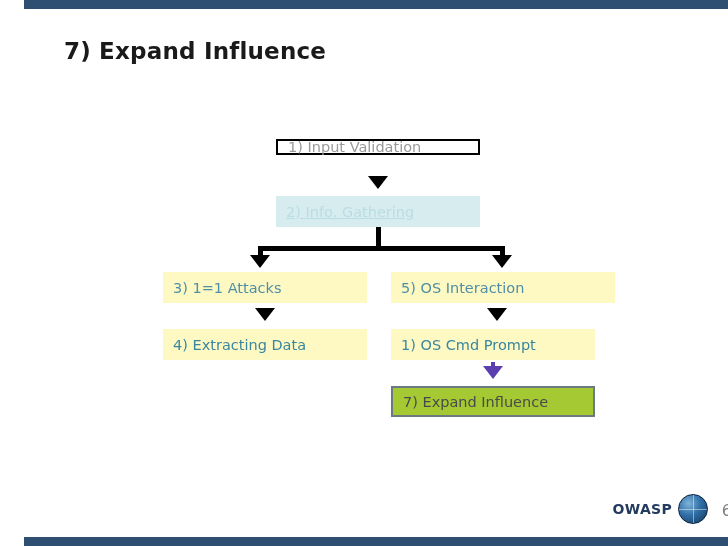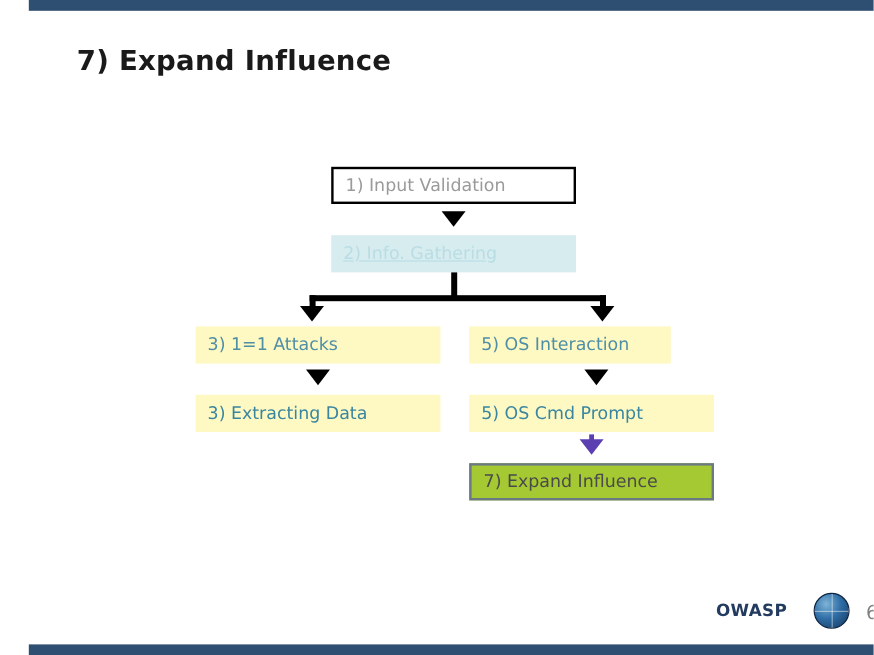--- a/index.html
+++ b/index.html
@@ -53,25 +53,25 @@
     position: absolute;
     box-sizing: border-box;
     border: 2px solid #000000;
     background: #fef9c3;
     font-size: 14.5px;
     color: #4a8fa8;
     display: flex;
     align-items: center;
     padding-left: 10px;
   }
-  .box.b1 { left: 252px; top: 139px; width: 204px; height: 31px; background: #ffffff; border-color: #000000; color: #9a9a9a; }
+  .box.b1 { left: 252px; top: 139px; width: 204px; height: 16px; background: #ffffff; border-color: #000000; color: #9a9a9a; }
   .box.b2 { left: 252px; top: 196px; width: 204px; height: 31px; background: #d7ecef; border: none; color: #b9dde4; text-decoration: underline; }
   .box.b3 { left: 139px; top: 272px; width: 204px; height: 31px; border: none; color: #4f8fa6; }
   .box.b4 { left: 139px; top: 329px; width: 204px; height: 31px; border: none; color: #3a86a0; }
-  .box.b5 { left: 367px; top: 272px; width: 168px; height: 31px; border: none; color: #4f8fa6; }
+  .box.b5 { left: 367px; top: 272px; width: 224px; height: 31px; border: none; color: #4f8fa6; }
   .box.b6 { left: 367px; top: 329px; width: 204px; height: 31px; border: none; color: #3a86a0; }
   .box.b7 {
     left: 367px; top: 386px; width: 204px; height: 31px;
     background: #a5c932;
     border: 2px solid #6b7a82;
     color: #4a4a4a;
   }
 
   
   .line {
@@ -97,21 +97,20 @@
   }
   .stem.purple { background: #5b3fb0; width: 4px; }
 
   
   .owasp-wrap {
     position: absolute;
     right: 44px;
     bottom: 22px;
     display: flex;
     align-items: center;
-    gap: 16px;
   }
   .owasp-text {
     font-size: 14px;
     font-weight: bold;
     color: #233b5e;
     letter-spacing: 0.3px;
     margin-right: 6px;
   }
   .owasp-globe {
     width: 28px;
@@ -183,25 +182,25 @@
   </div>
 
   <div class="box b5">
     <span>5) OS Interaction</span>
   </div>
 
   <div class="arrow" style="left:231px; top:308px;"></div>
   <div class="arrow" style="left:463px; top:308px;"></div>
 
   <div class="box b4">
-    <span>3) Extracting Data</span>
+    <span>4) Extracting Data</span>
   </div>
 
   <div class="box b6">
-    <span>5) OS Cmd Prompt</span>
+    <span>1) OS Cmd Prompt</span>
   </div>
 
   <div class="stem purple" style="left:467px; top:362px; height:6px;"></div>
   <div class="arrow purple" style="left:459px; top:366px;"></div>
 
   <div class="box b7">
     <span>7) Expand Influence</span>
   </div>
 
   <div class="owasp-wrap">

